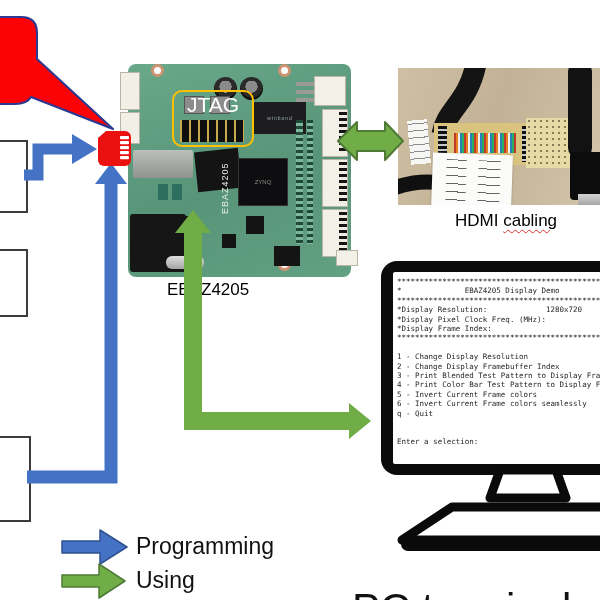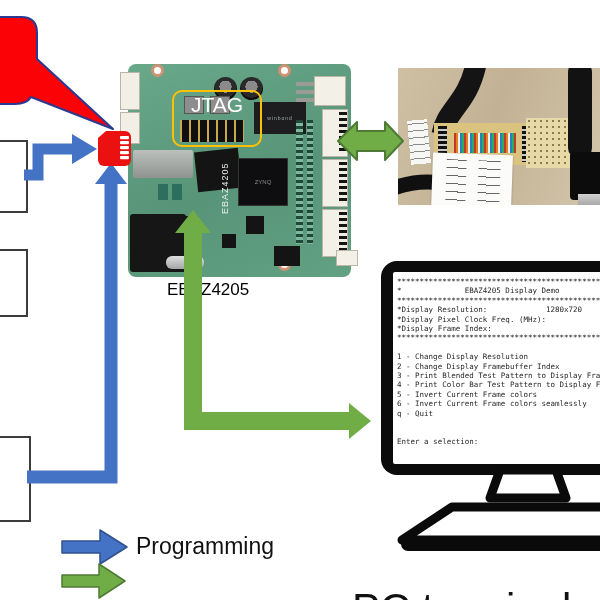--- a/index.html
+++ b/index.html
@@ -49,21 +49,21 @@
   #conn-top-big{left:186px;top:12px;width:30px;height:28px;background:#f3f0e8;border:1px solid #bcb6a6;}
   .graypin{left:168px;width:18px;height:4px;background:#9a9a96;}
   #conn-bottom-small{left:208px;top:186px;width:20px;height:14px;background:#f3f0e8;border:1px solid #bcb6a6;}
   #crystal{left:38px;top:192px;width:38px;height:13px;border-radius:6px;
       background:linear-gradient(#dedede,#a5a5a5);}
   .chiplet{background:#141414;}
   .teal{background:#2e6e5e;}
   #silkscreen{left:92px;top:58px;height:92px;color:#e9f1ec;font-size:9px;letter-spacing:1px;
       writing-mode:vertical-rl;transform:rotate(180deg);}
   .anno-box{border:2.5px solid #FFC000;border-radius:10px;box-sizing:border-box;color:#fff;}
-  #jtag-box{left:44px;top:26px;width:90px;height:57px;}
+  #jtag-box{left:44px;top:26px;width:82px;height:57px;}
   #jtag-box .lbl{position:absolute;top:1px;width:100%;text-align:center;font-size:21px;}
   #uart-box{left:30px;top:118px;width:70px;height:32px;}
   #uart-box .lbl{position:absolute;top:2px;width:100%;text-align:center;font-size:20px;}
 
   
   #photo{left:398px;top:68px;width:204px;height:137px;overflow:hidden;
      background:linear-gradient(110deg,#cfc0a4,#c2b195 45%,#d3c6ab);}
   #photo-left-label{left:6px;top:48px;width:30px;height:52px;background:#f6f6f4;transform:rotate(-5deg);
      background-image:repeating-linear-gradient(#8b8b8b 0 1px,transparent 1px 7px);
      background-clip:content-box;padding:4px 5px;box-sizing:border-box;}
@@ -171,20 +171,24 @@
       <div class="abs pinheader" style="left:4px;"></div>
       <div class="abs pinheader" style="left:88px;"></div>
       <div class="abs" id="wires"></div>
     </div>
     <div class="abs" id="paper"></div>
     <div class="abs" id="proto-board"></div>
     <div class="abs" id="hdmi-cable"></div>
     <div class="abs" id="hdmi-plug"></div>
     <div class="abs" id="hdmi-metal"></div>
   </div>
+  <div class="abs" id="photo-caption">
+    <span>HDMI</span>
+    <span class="squiggle">cabling</span>
+  </div>
 
   <div class="abs" id="monitor-frame"></div>
   <div class="abs" id="monitor-screen">
     <pre id="terminal">*******************************************************
 *              EBAZ4205 Display Demo
 *******************************************************
 *Display Resolution:             1280x720
 *Display Pixel Clock Freq. (MHz):
 *Display Frame Index:
 *******************************************************
@@ -197,20 +201,21 @@
 6 - Invert Current Frame colors seamlessly
 q - Quit
 
 
 Enter a selection:</pre>
   </div>
 
   <div class="abs" id="bottom-caption">PC terminal</div>
 
   <div class="abs" id="legend-programming-label">Programming</div>
+  <div class="abs" id="legend-using-label">Using</div>
 
   <svg class="abs" id="overlay" viewBox="0 0 600 600">
 
     <g>
       <polygon points="500,470 556,470 566,498 490,498" fill="#fff" stroke="#0a0a0a" stroke-width="9" stroke-linejoin="round"></polygon>
       <polygon points="452,507 612,507 612,540 402,540" fill="#fff" stroke="#0a0a0a" stroke-width="9" stroke-linejoin="round"></polygon>
       <rect x="401" y="536" width="212" height="15" rx="7" fill="#0a0a0a"></rect>
     </g>
 
     <g>

